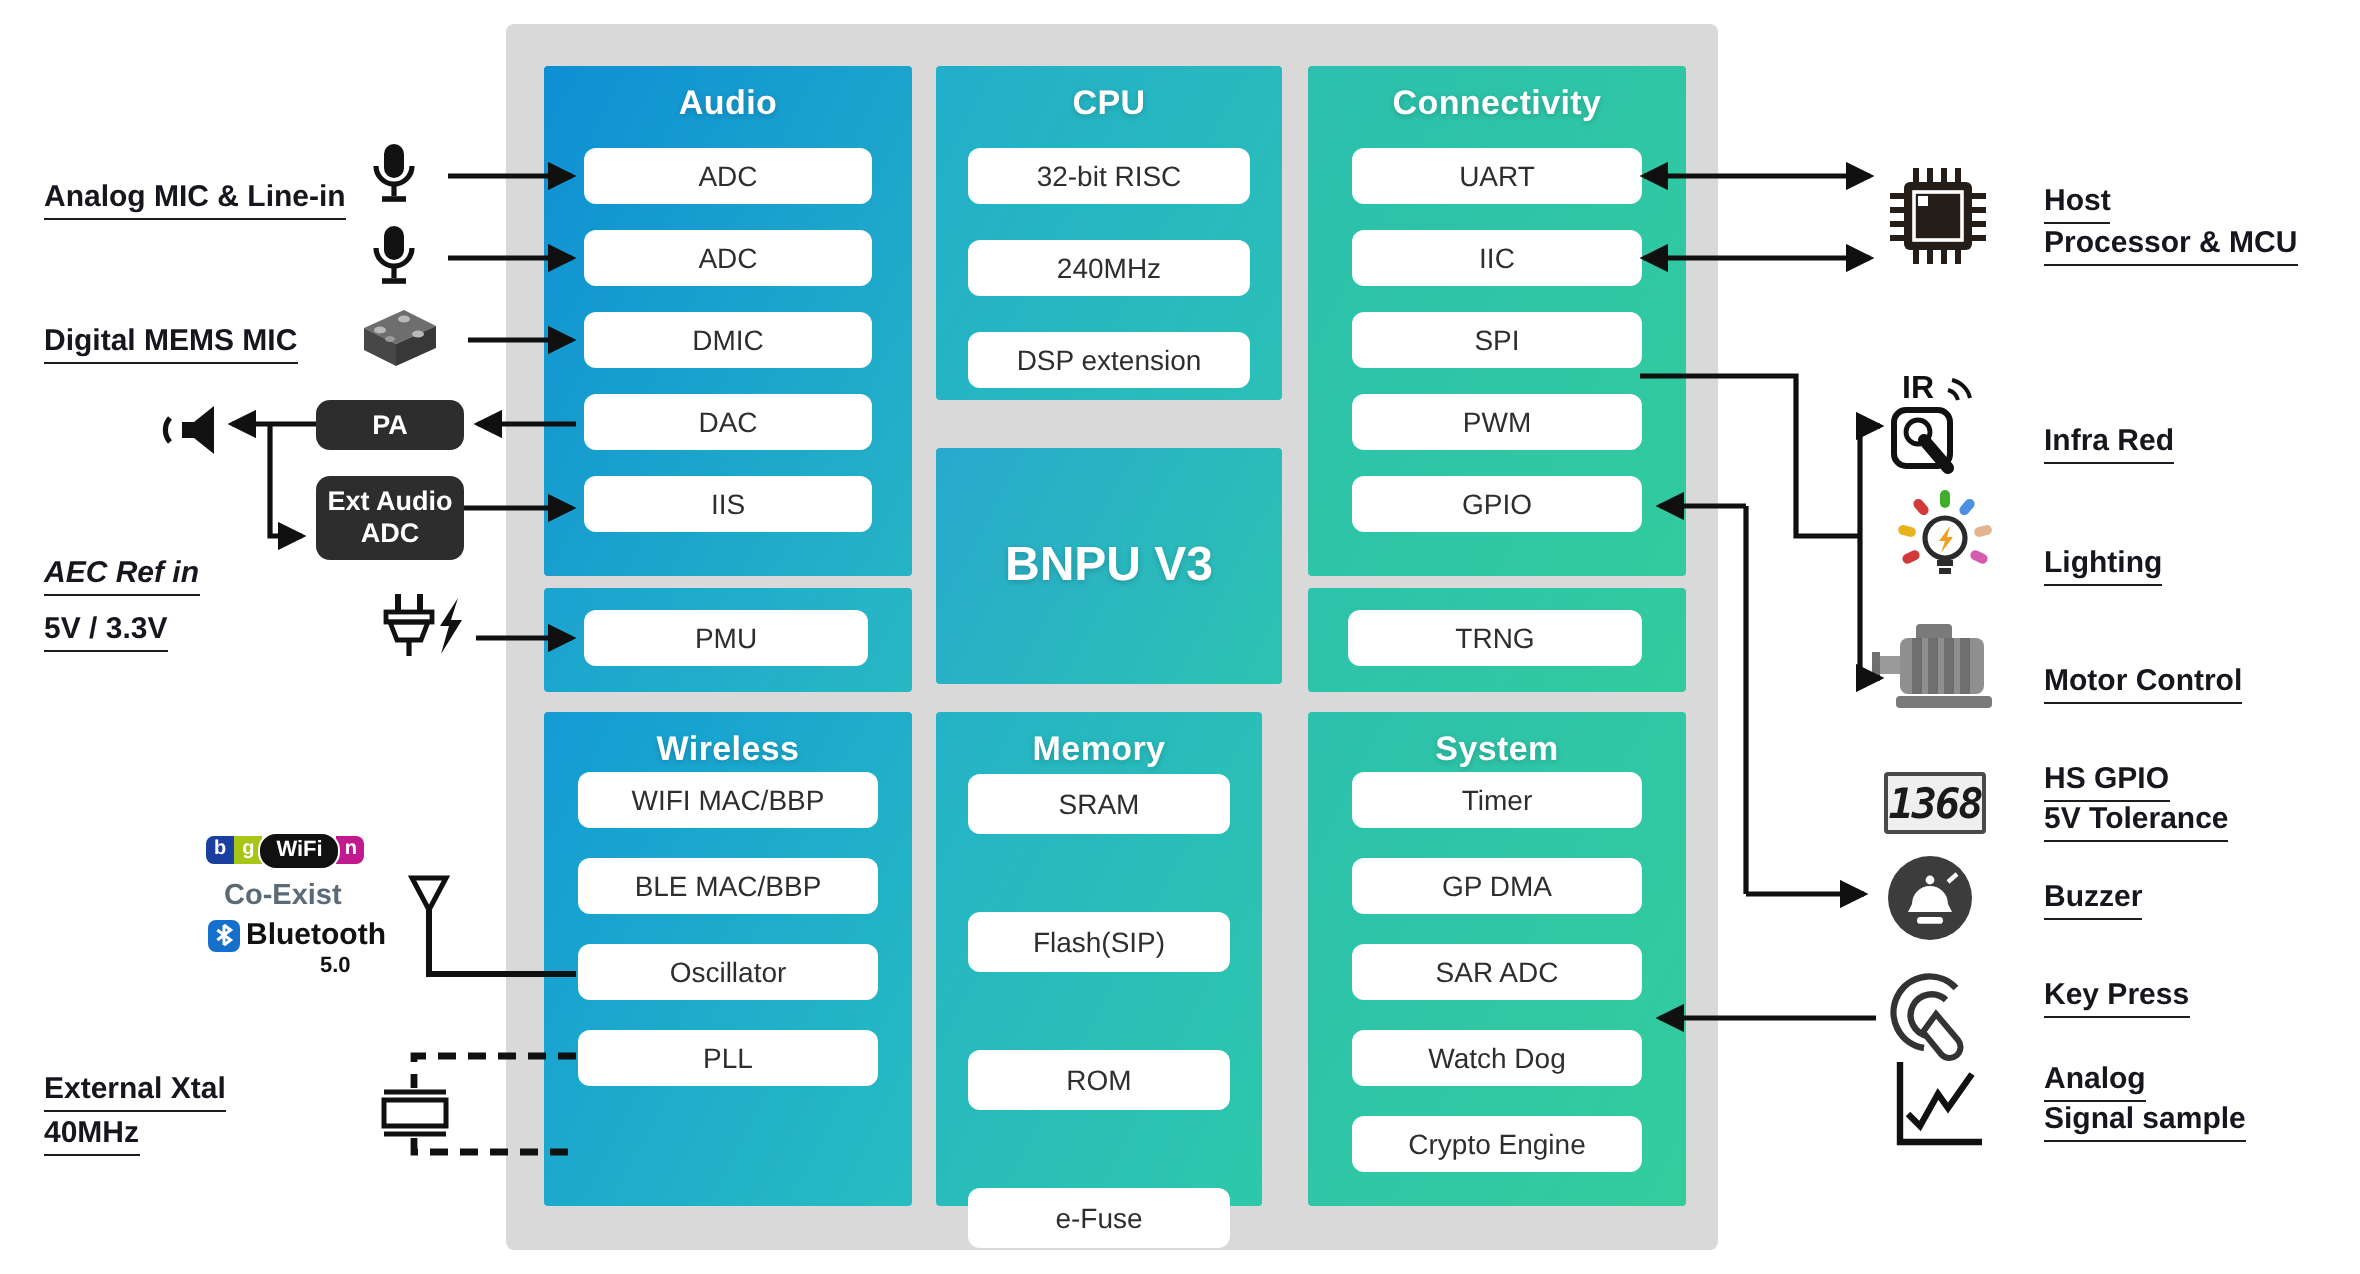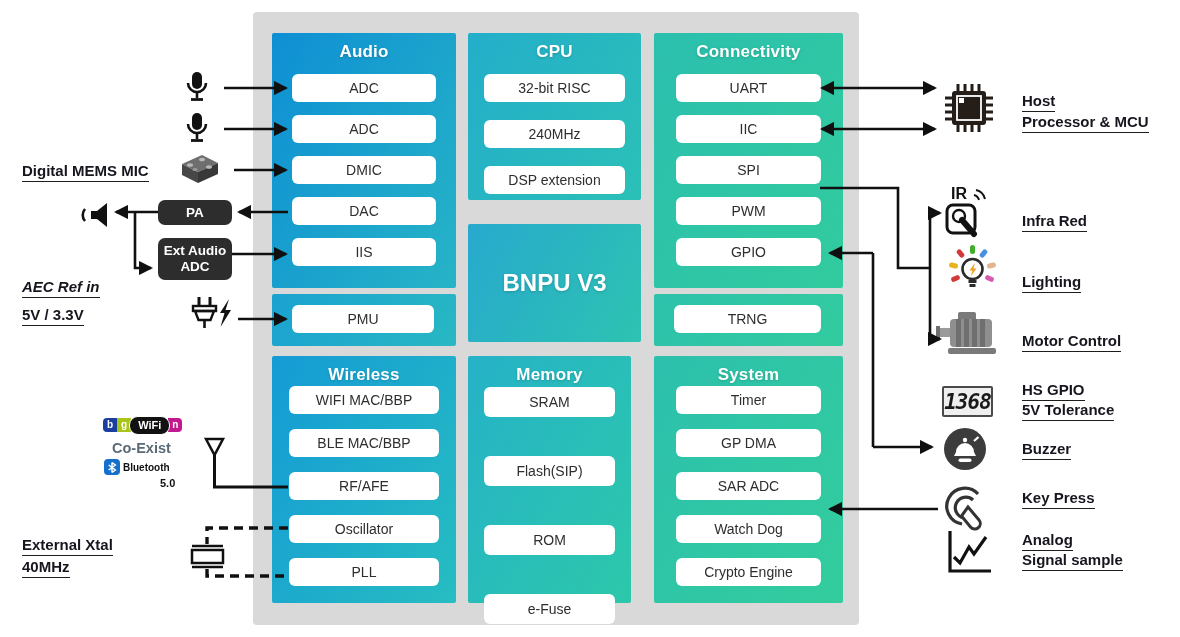--- a/index.html
+++ b/index.html
@@ -41,21 +41,21 @@
   .wifi-tab{font-size:10px;font-weight:700;color:#fff;padding:2px 4px;line-height:1;}
   .wifi-b{background:#1a3f9e;border-radius:4px 0 0 4px;}
   .wifi-g{background:#a8c617;}
   .wifi-core{background:#111;color:#fff;font-size:11px;font-weight:700;border-radius:9px;
              padding:3px 8px;line-height:1;border:1.5px solid #fff;margin:0 -2px;z-index:2;}
   .wifi-n{background:#c21a8e;border-radius:0 4px 4px 0;}
   .coexist{position:absolute;left:112px;top:440px;font-size:14.5px;font-weight:600;color:#5a6b77;}
   .bt-row{position:absolute;left:104px;top:459px;display:flex;align-items:center;gap:3px;}
   .bt-mark{width:16px;height:16px;background:#1470cc;border-radius:4px;display:flex;
            align-items:center;justify-content:center;}
-  .bt-word{font-size:10px;font-weight:800;color:#111;}
+  .bt-word{font-size:15px;font-weight:800;color:#111;}
   .bt-ver{position:absolute;left:160px;top:477px;font-size:11px;font-weight:800;color:#111;}
   .seg-display{position:absolute;left:942px;top:386px;width:47px;height:27px;background:#efefef;
                border:2.5px solid #4a4a4a;border-radius:2px;display:flex;align-items:center;justify-content:center;}
   .seg-text{font-family:"DejaVu Sans Mono",monospace;font-style:italic;font-weight:700;
             font-size:21px;color:#1a1a1a;letter-spacing:-1px;}
 </style>
 </head>
 <body>
 
 <div class="canvas">
@@ -107,21 +107,20 @@
     <div class="boxes">
         <div class="mbox">TRNG</div>
       </div>
   </div>
 
   <div class="block b-wireless">
     <div class="btitle">Wireless</div>
     <div class="boxes">
         <div class="mbox">WIFI MAC/BBP</div>
         <div class="mbox">BLE MAC/BBP</div>
-        <div class="mbox">RF/AFE</div>
         <div class="mbox">Oscillator</div>
         <div class="mbox">PLL</div>
       </div>
   </div>
 
   <div class="block b-memory">
     <div class="btitle">Memory</div>
     <div class="boxes">
         <div class="mbox">SRAM</div>
         <div class="mbox">Flash(SIP)</div>
@@ -142,20 +141,22 @@
   </div>
 
   <div class="dbox" style="left:158px;top:200px;width:74px;height:25px;">
     <span>PA</span>
   </div>
   <div class="dbox" style="left:158px;top:238px;width:74px;height:42px;">
     <span>Ext Audio</span>
     <span>ADC</span>
   </div>
 
+  <div class="lbl" style="left:22px;top:90px;">
+    <span>Analog MIC &amp; Line-in</span></div>
   <div class="lbl" style="left:22px;top:162px;">
     <span>Digital MEMS MIC</span></div>
   <div class="lbl" style="left:22px;top:278px;font-style:italic;">
     <span>AEC Ref in</span></div>
   <div class="lbl" style="left:22px;top:306px;">
     <span>5V / 3.3V</span></div>
   <div class="lbl" style="left:22px;top:536px;">
     <span>External Xtal</span></div>
   <div class="lbl" style="left:22px;top:558px;">
     <span>40MHz</span></div>

